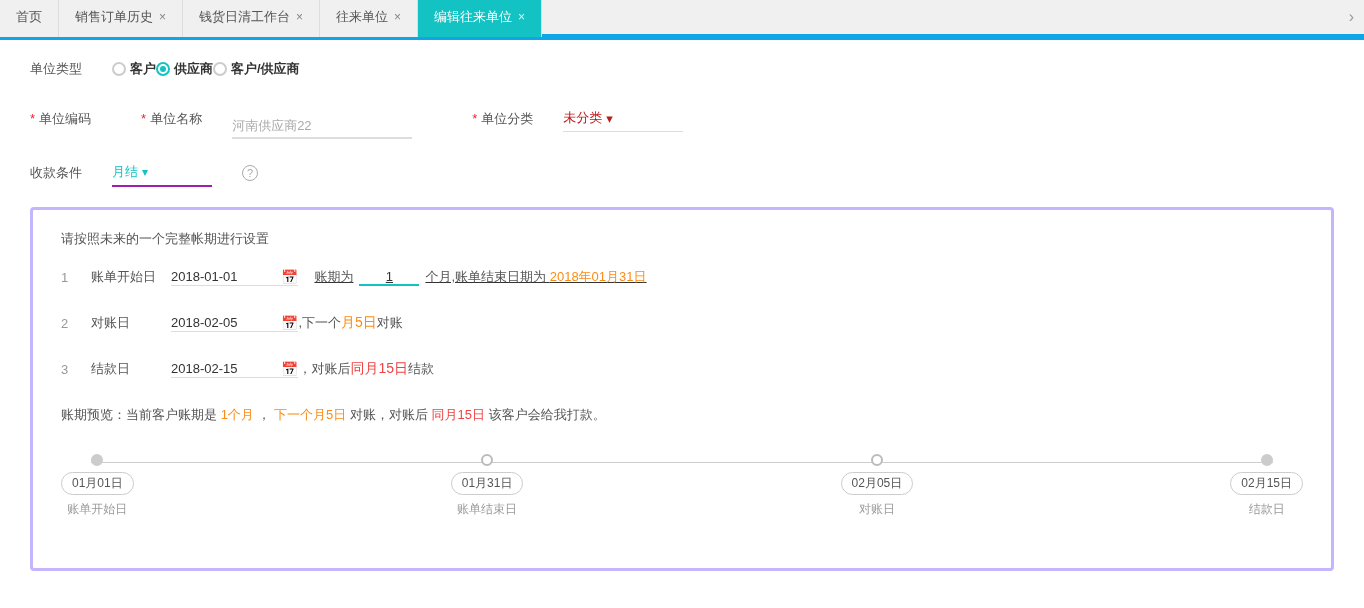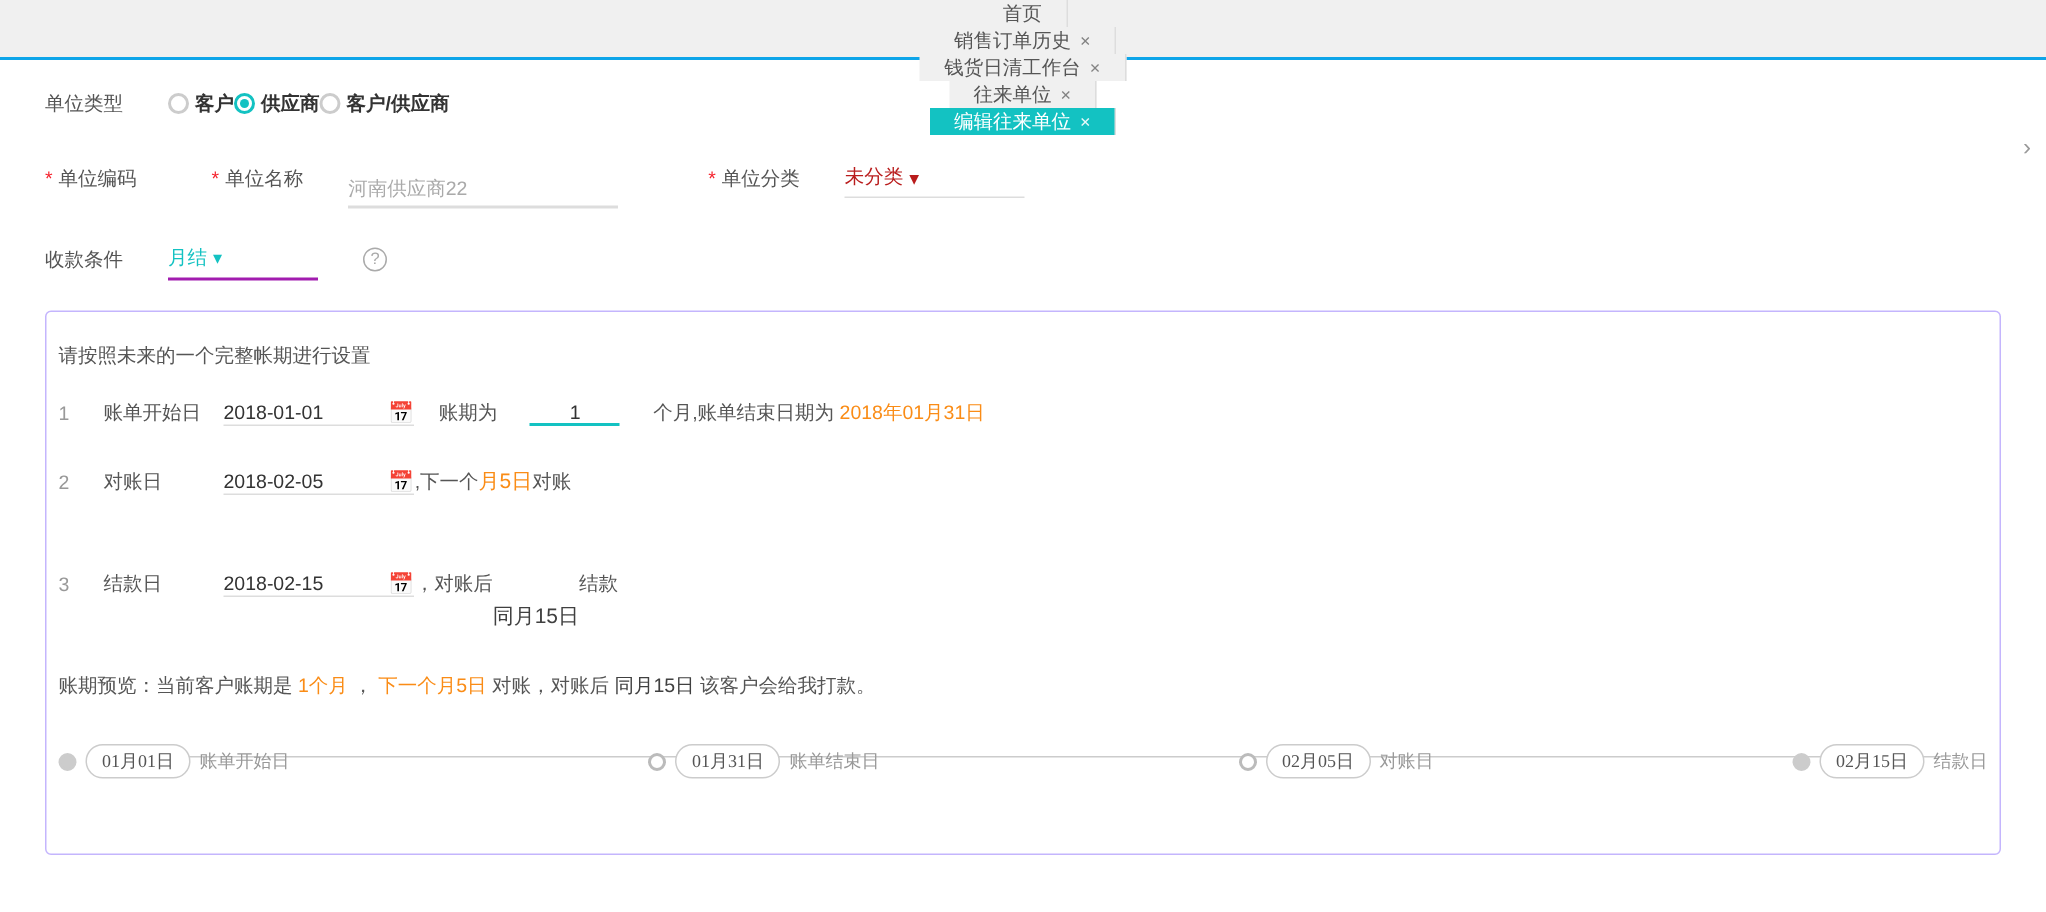--- a/index.html
+++ b/index.html
@@ -3,24 +3,23 @@
   <meta charset="utf-8">
   <style>
     * { box-sizing: border-box; margin: 0; padding: 0; }
     body { font-family: 'Microsoft YaHei', Arial, sans-serif; font-size: 14px; background: #f5f5f5; color: #333; }
 
     
     .tabs-bar {
       display: flex;
       align-items: center;
       background: #f0f0f0;
-      border-bottom: 2px solid #0ea5e9;
+      border-bottom: 6px solid #0ea5e9;
       height: 40px;
       padding-left: 0;
-      flex-direction: column;
     }
     .tab-item {
       display: flex;
       align-items: center;
       padding: 0 16px;
       height: 40px;
       cursor: pointer;
       font-size: 13px;
       color: #555;
       border-right: 1px solid #ddd;
@@ -167,23 +166,23 @@
       display: inline-flex;
       align-items: center;
       justify-content: center;
       font-size: 11px;
       color: #aaa;
       cursor: pointer;
     }
 
     
     .settings-panel {
-      border: 1px solid #c4b5fd;
+      border: 3px solid #c4b5fd;
       border-radius: 4px;
-      padding: 20px 8px;
+      padding: 20px 28px;
       margin-top: 10px;
     }
     .panel-title {
       font-size: 13px;
       color: #555;
       margin-bottom: 20px;
     }
 
     
     .setting-row {
@@ -211,42 +210,43 @@
     .date-input-wrap input {
       border: none;
       outline: none;
       font-size: 13px;
       color: #333;
       width: 90px;
       background: transparent;
     }
     .period-input-wrap {
       display: flex;
-      gap: 22px;
+      gap: 6px;
       margin-left: 16px;
+      text-decoration: underline;
     }
     .period-input-wrap .period-label {
       color: #555;
       font-size: 13px;
     }
     .period-input {
       border: none;
       border-bottom: 2px solid #13c2c2;
       outline: none;
       width: 60px;
       font-size: 13px;
       text-align: center;
       color: #333;
     }
     .period-suffix {
       color: #555;
       font-size: 13px;
     }
     .highlight-orange { color: #fa8c16; font-weight: 500; }
-    .highlight-teal { color: #404040; font-weight: 500; margin-top: 44px; }
+    .highlight-teal { color: #ef4444; font-weight: 500; }
     .normal-text { color: #555; font-size: 13px; }
 
     
     .preview-text {
       font-size: 13px;
       color: #555;
       margin-top: 10px;
       margin-bottom: 20px;
     }
 
@@ -267,24 +267,23 @@
     }
     .timeline-nodes {
       display: flex;
       justify-content: space-between;
       width: 100%;
       position: relative;
       z-index: 1;
     }
     .tl-node {
       display: flex;
-      flex-direction: row;
+      flex-direction: column;
       align-items: center;
       gap: 6px;
-      font-family: Liberation Serif, serif;
     }
     .tl-dot {
       width: 12px;
       height: 12px;
       border-radius: 50%;
       border: 2px solid #bbb;
       background: #fff;
     }
     .tl-dot.end-dot {
       background: #ccc;

